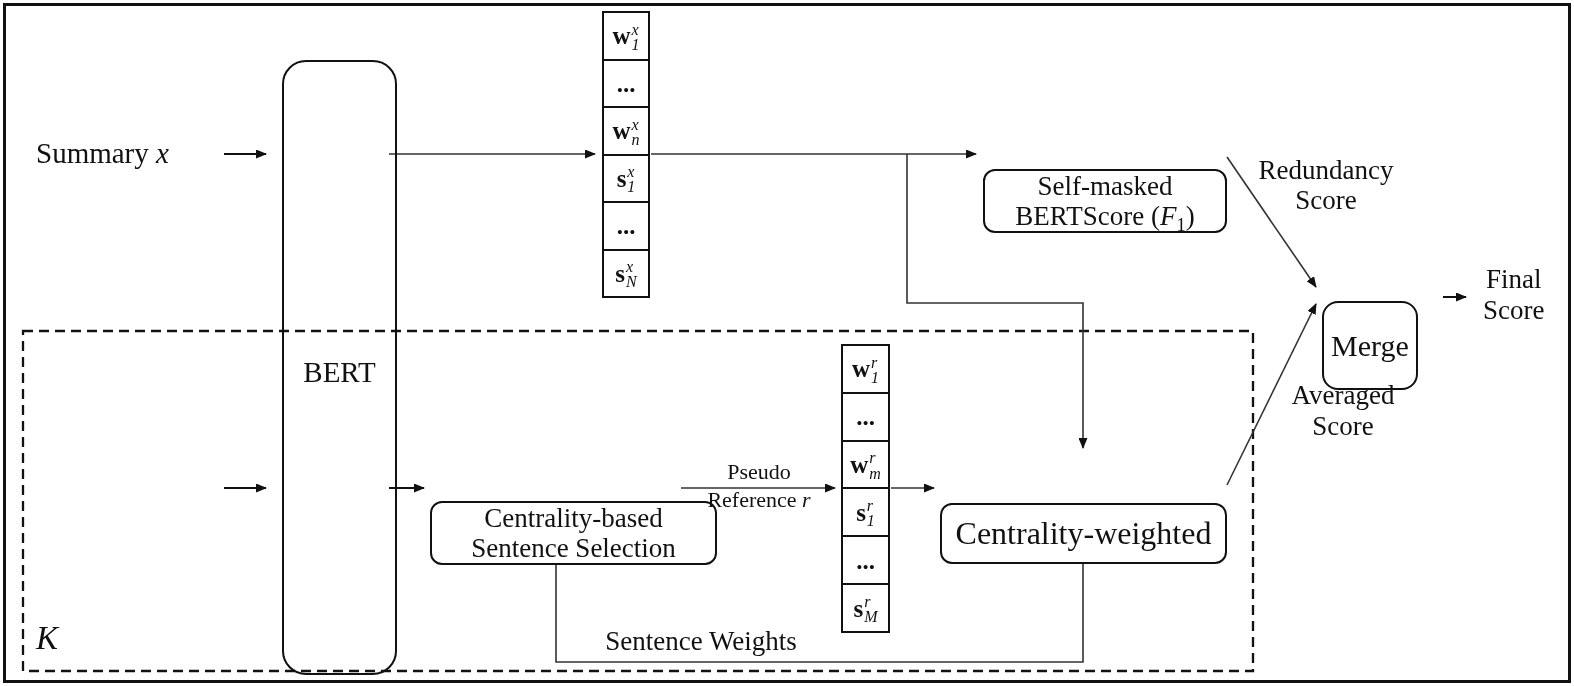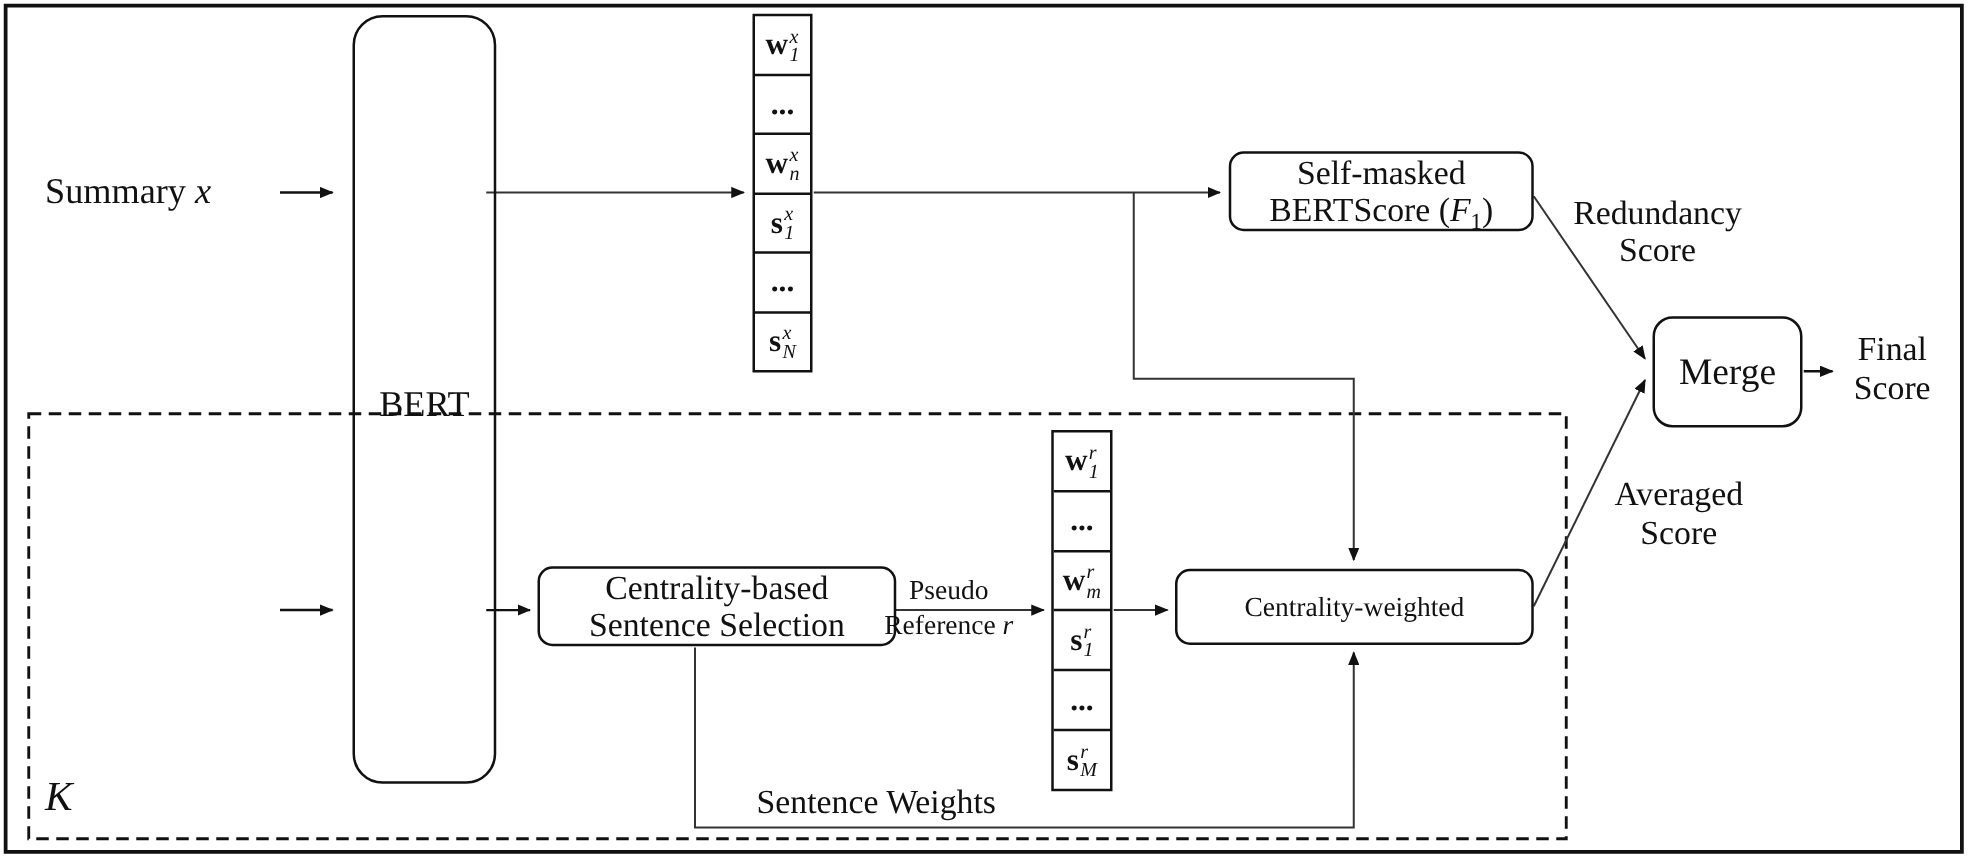--- a/index.html
+++ b/index.html
@@ -5,27 +5,27 @@
   html,body{margin:0;padding:0;background:#fff;}
   #canvas{
     position:relative;width:1574px;height:686px;background:#fff;overflow:hidden;
     font-family:"Liberation Serif","DejaVu Serif",serif;color:#111;
   }
   .outer-frame{position:absolute;left:3px;top:3px;right:3px;bottom:3px;border:3px solid #111;}
   svg.wires{position:absolute;left:0;top:0;width:1574px;height:686px;pointer-events:none;}
 
   .box{position:absolute;border:2.5px solid #111;border-radius:12px;background:#fff;
        display:flex;flex-direction:column;align-items:center;justify-content:center;
-       text-align:center;box-sizing:border-box;}
+       text-align:center;box-sizing:border-box;margin-top:48px;}
   .bert-box{left:282px;top:12px;width:115px;height:615px;border-radius:24px;background:transparent;}
   .bert-label{position:absolute;left:0;right:0;top:294px;text-align:center;font-size:29px;}
   .selfmasked-box{left:983px;top:121px;width:244px;height:64px;font-size:27px;line-height:30px;}
   .centrality-box{left:430px;top:453px;width:287px;height:64px;font-size:27px;line-height:30px;}
-  .weighted-box{left:940px;top:455px;width:287px;height:61px;font-size:22px;line-height:29px;}
-  .merge-box{left:1322px;top:253px;width:120px;height:89px;border-radius:16px;font-size:30px;}
+  .weighted-box{left:940px;top:455px;width:287px;height:61px;font-size:32px;line-height:29px;}
+  .merge-box{left:1322px;top:253px;width:96px;height:89px;border-radius:16px;font-size:30px;}
 
   .lbl{position:absolute;font-size:28px;white-space:nowrap;}
   .lbl.center{text-align:center;white-space:normal;}
   .summary-lbl{left:36px;top:137px;font-size:29px;}
   .document-lbl{left:33px;top:471px;font-size:29px;}
   .k-lbl{left:36px;top:620px;font-size:33px;font-style:italic;}
   .pseudo-lbl{left:686px;top:458px;width:146px;font-size:22px;line-height:28px;}
   .weights-lbl{left:593px;top:626px;width:216px;font-size:27px;}
   .redundancy-lbl{left:1236px;top:155px;width:180px;font-size:27px;line-height:30px;}
   .averaged-lbl{left:1265px;top:380px;width:156px;font-size:27px;line-height:31px;}

